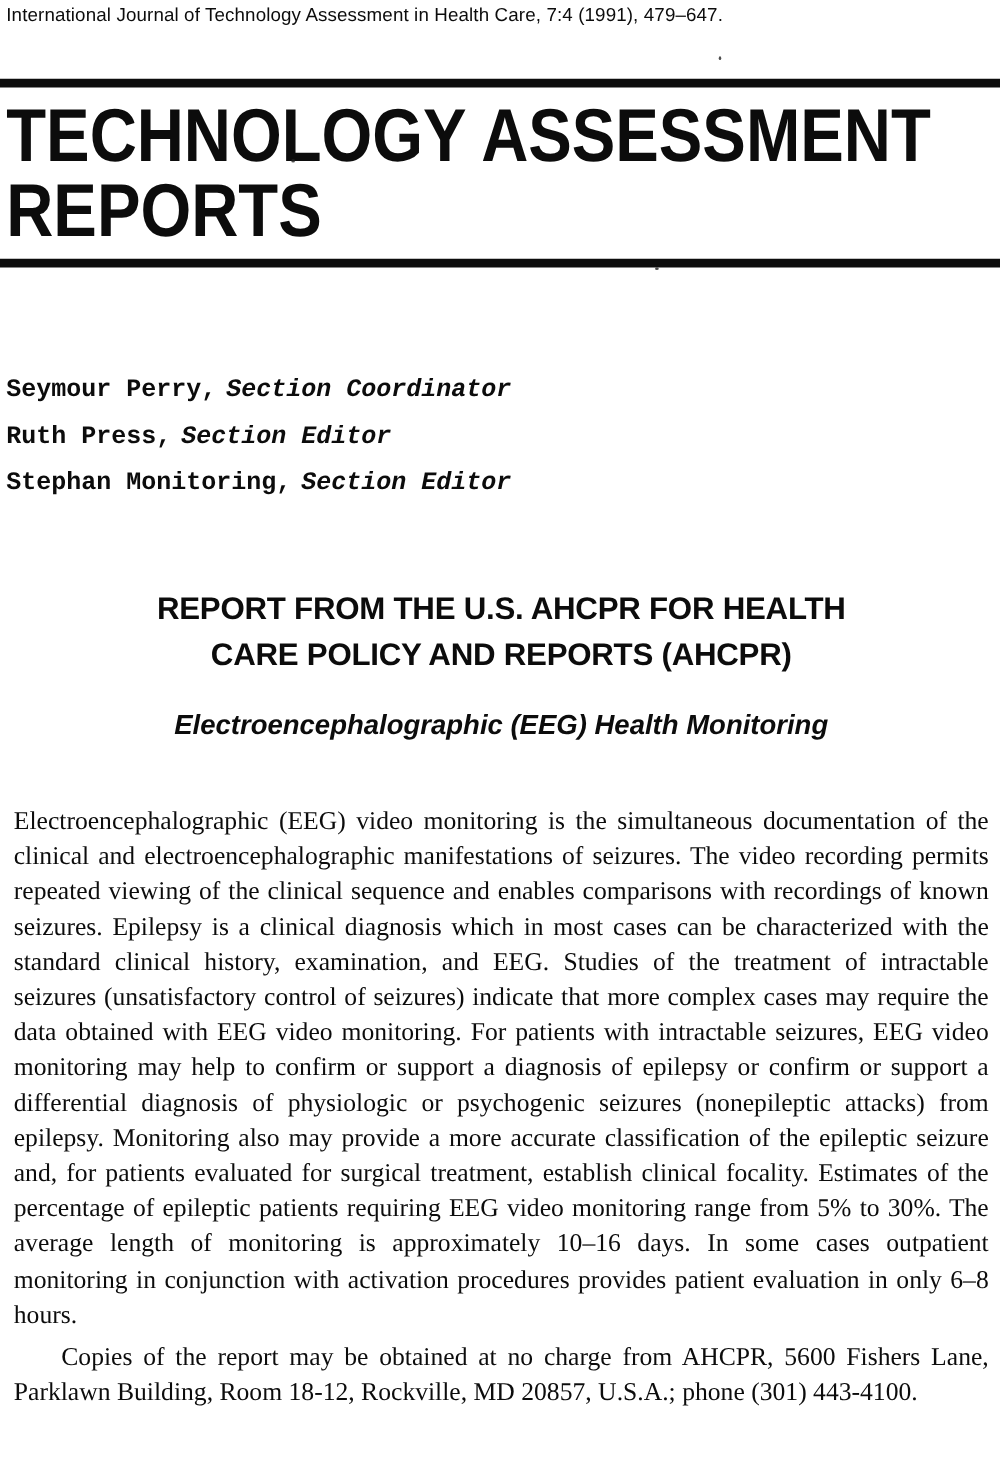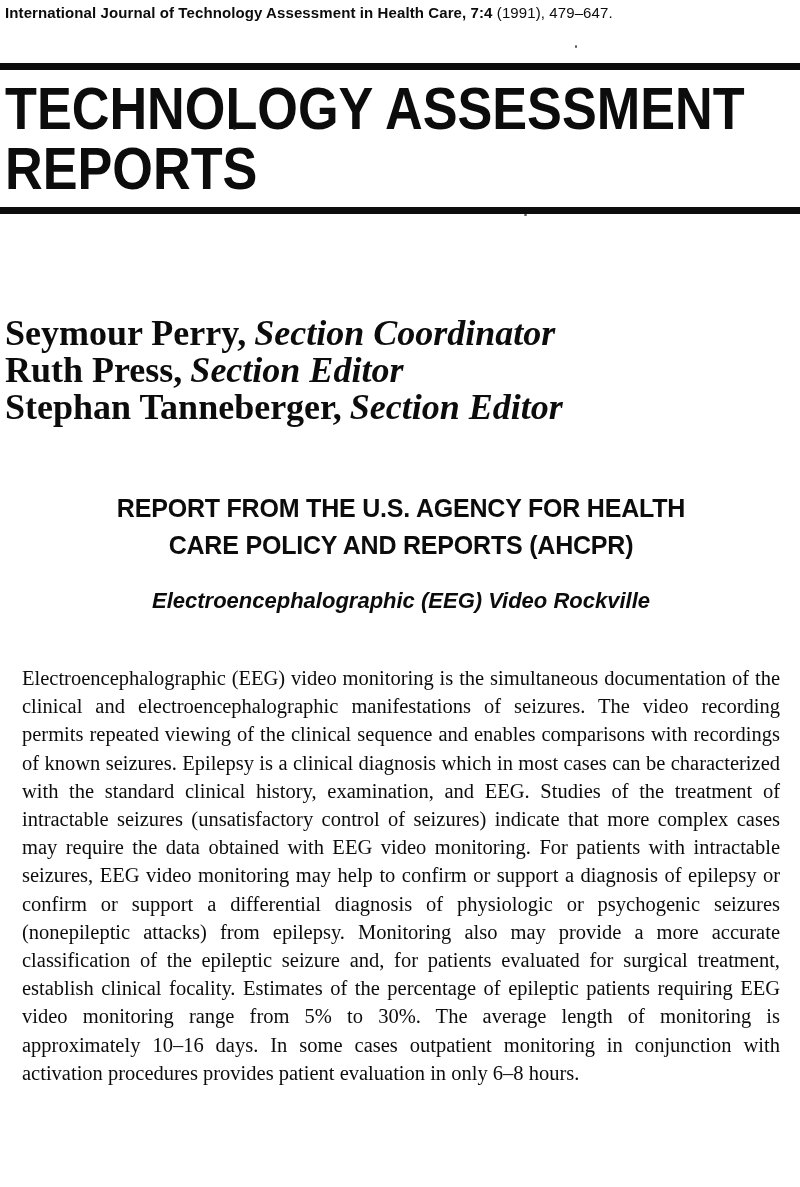--- a/index.html
+++ b/index.html
@@ -19,21 +19,21 @@
   }
 
   
   .masthead {
     padding-top: 3px;
     font-family: "Liberation Sans", sans-serif;
     font-size: 15px;
     line-height: 19px;
     letter-spacing: 0.1px;
   }
-  .masthead .bold { font-weight: 700; margin-top: 46px; }
+  .masthead .bold { font-weight: 400; margin-top: 46px; }
 
   
   .rule {
     height: 7px;
     background: #0d0d0d;
     margin-left: -5px;
     margin-right: -3px;
   }
   .rule-top { margin-top: 41px; }
   .rule-bottom { margin-top: 8px; }
@@ -46,23 +46,23 @@
     font-size: 60px;
     line-height: 60px;
     transform: scaleX(0.87);
     transform-origin: left top;
     white-space: nowrap;
   }
   .section-title .line { display: block; }
 
   
   .editors {
-    margin-top: 101px;
-    font-family: Liberation Serif, serif;
-    font-size: 36px;
+    margin-top: 80px;
+    font-family: Liberation Mono, monospace;
+    font-size: 20px;
     line-height: 37px;
     font-weight: 700;
   }
   .editor-line .editor-name { margin-right: 8px; }
   .editor-line .editor-role { font-style: italic; }
 
   
   .report-heading {
     margin: 64px 0 0 0;
     text-align: center;
@@ -85,21 +85,21 @@
   }
 
   
   .body-text {
     margin-top: 50px;
     font-family: "Liberation Serif", serif;
     font-size: 20.5px;
     line-height: 28.2px;
     text-align: justify;
   }
-  .body-text p { margin: 17px; }
+  .body-text p { margin: 6px; }
   .body-text p.indented { text-indent: 38px; }
 
   
   .speck {
     position: absolute;
     background: #222;
     border-radius: 50%;
     opacity: 0.8;
   }
   .speck-1 { left: 233px; top: 127px; width: 3px; height: 3px; }
@@ -127,32 +127,33 @@
   <div class="rule rule-bottom"></div>
 
   <section class="editors">
     <div class="editor-line">
       <span class="editor-name">Seymour Perry,</span><span class="editor-role">Section Coordinator</span>
     </div>
     <div class="editor-line">
       <span class="editor-name">Ruth Press,</span><span class="editor-role">Section Editor</span>
     </div>
     <div class="editor-line">
-      <span class="editor-name">Stephan Tanneberger,</span><span class="editor-role">Section Editor</span>
+      <span class="editor-name">Stephan Monitoring,</span><span class="editor-role">Section Editor</span>
     </div>
   </section>
 
   <h2 class="report-heading">
-    <span class="line">REPORT FROM THE U.S. AGENCY FOR HEALTH</span>
+    <span class="line">REPORT FROM THE U.S. AHCPR FOR HEALTH</span>
     <span class="line">CARE POLICY AND REPORTS (AHCPR)</span>
   </h2>
 
-  <h3 class="report-subtitle">Electroencephalographic (EEG) Video Rockville</h3>
+  <h3 class="report-subtitle">Electroencephalographic (EEG) Health Monitoring</h3>
 
   <main class="body-text">
     <p>Electroencephalographic (EEG) video monitoring is the simultaneous documentation of the clinical and electroencephalographic manifestations of seizures. The video recording permits repeated viewing of the clinical sequence and enables comparisons with recordings of known seizures. Epilepsy is a clinical diagnosis which in most cases can be characterized with the standard clinical history, examination, and EEG. Studies of the treatment of intractable seizures (unsatisfactory control of seizures) indicate that more complex cases may require the data obtained with EEG video monitoring. For patients with intractable seizures, EEG video monitoring may help to confirm or support a diagnosis of epilepsy or confirm or support a differential diagnosis of physiologic or psychogenic seizures (nonepileptic attacks) from epilepsy. Monitoring also may provide a more accurate classification of the epileptic seizure and, for patients evaluated for surgical treatment, establish clinical focality. Estimates of the percentage of epileptic patients requiring EEG video monitoring range from 5% to 30%. The average length of monitoring is approximately 10–16 days. In some cases outpatient monitoring in conjunction with activation procedures provides patient evaluation in only 6–8 hours.</p>
+    <p class="indented">Copies of the report may be obtained at no charge from AHCPR, 5600 Fishers Lane, Parklawn Building, Room 18-12, Rockville, MD 20857, U.S.A.; phone (301) 443-4100.</p>
   </main>
 
 </div>
 
 <span class="speck speck-1"></span>
 <span class="speck speck-2"></span>
 <span class="speck speck-3"></span>
 
 </body></html>

